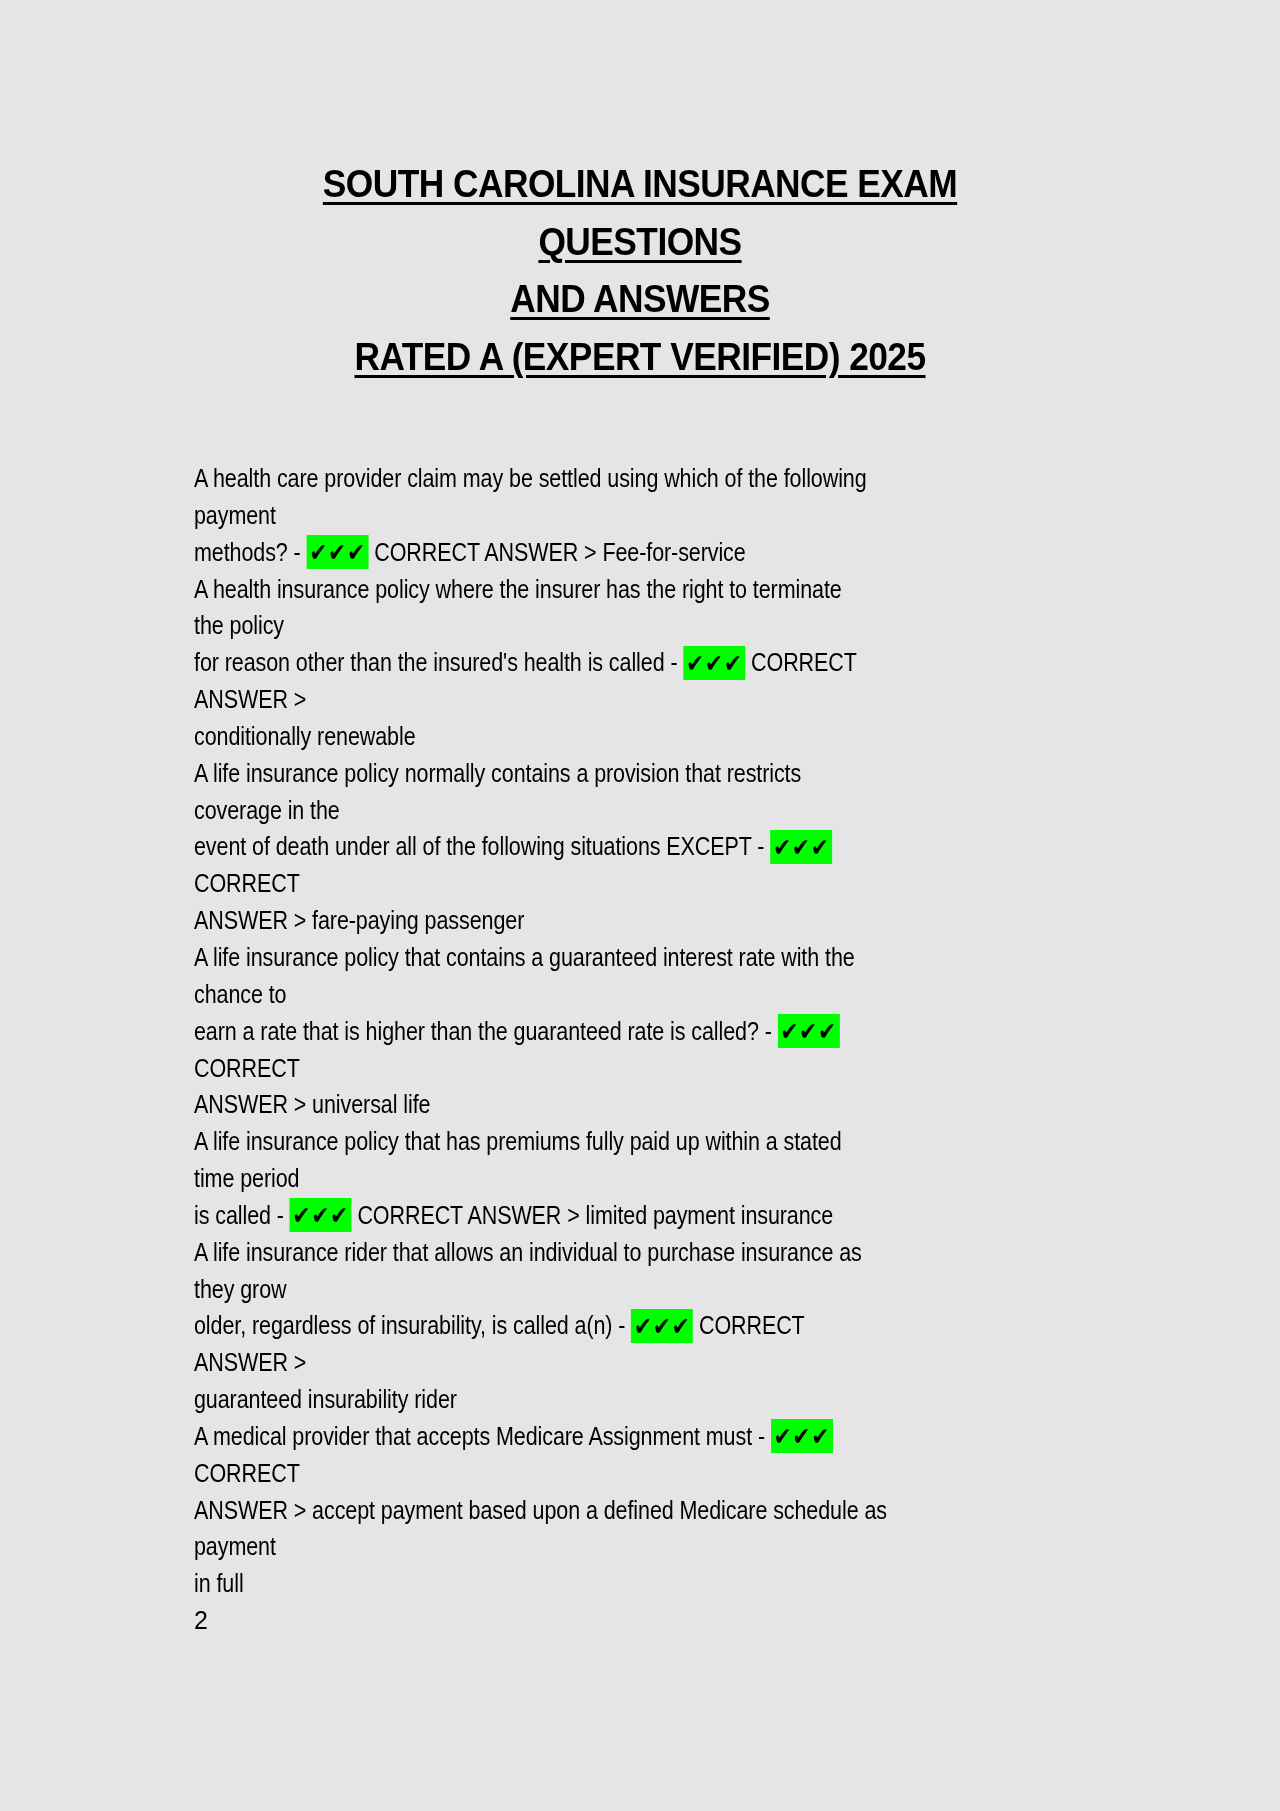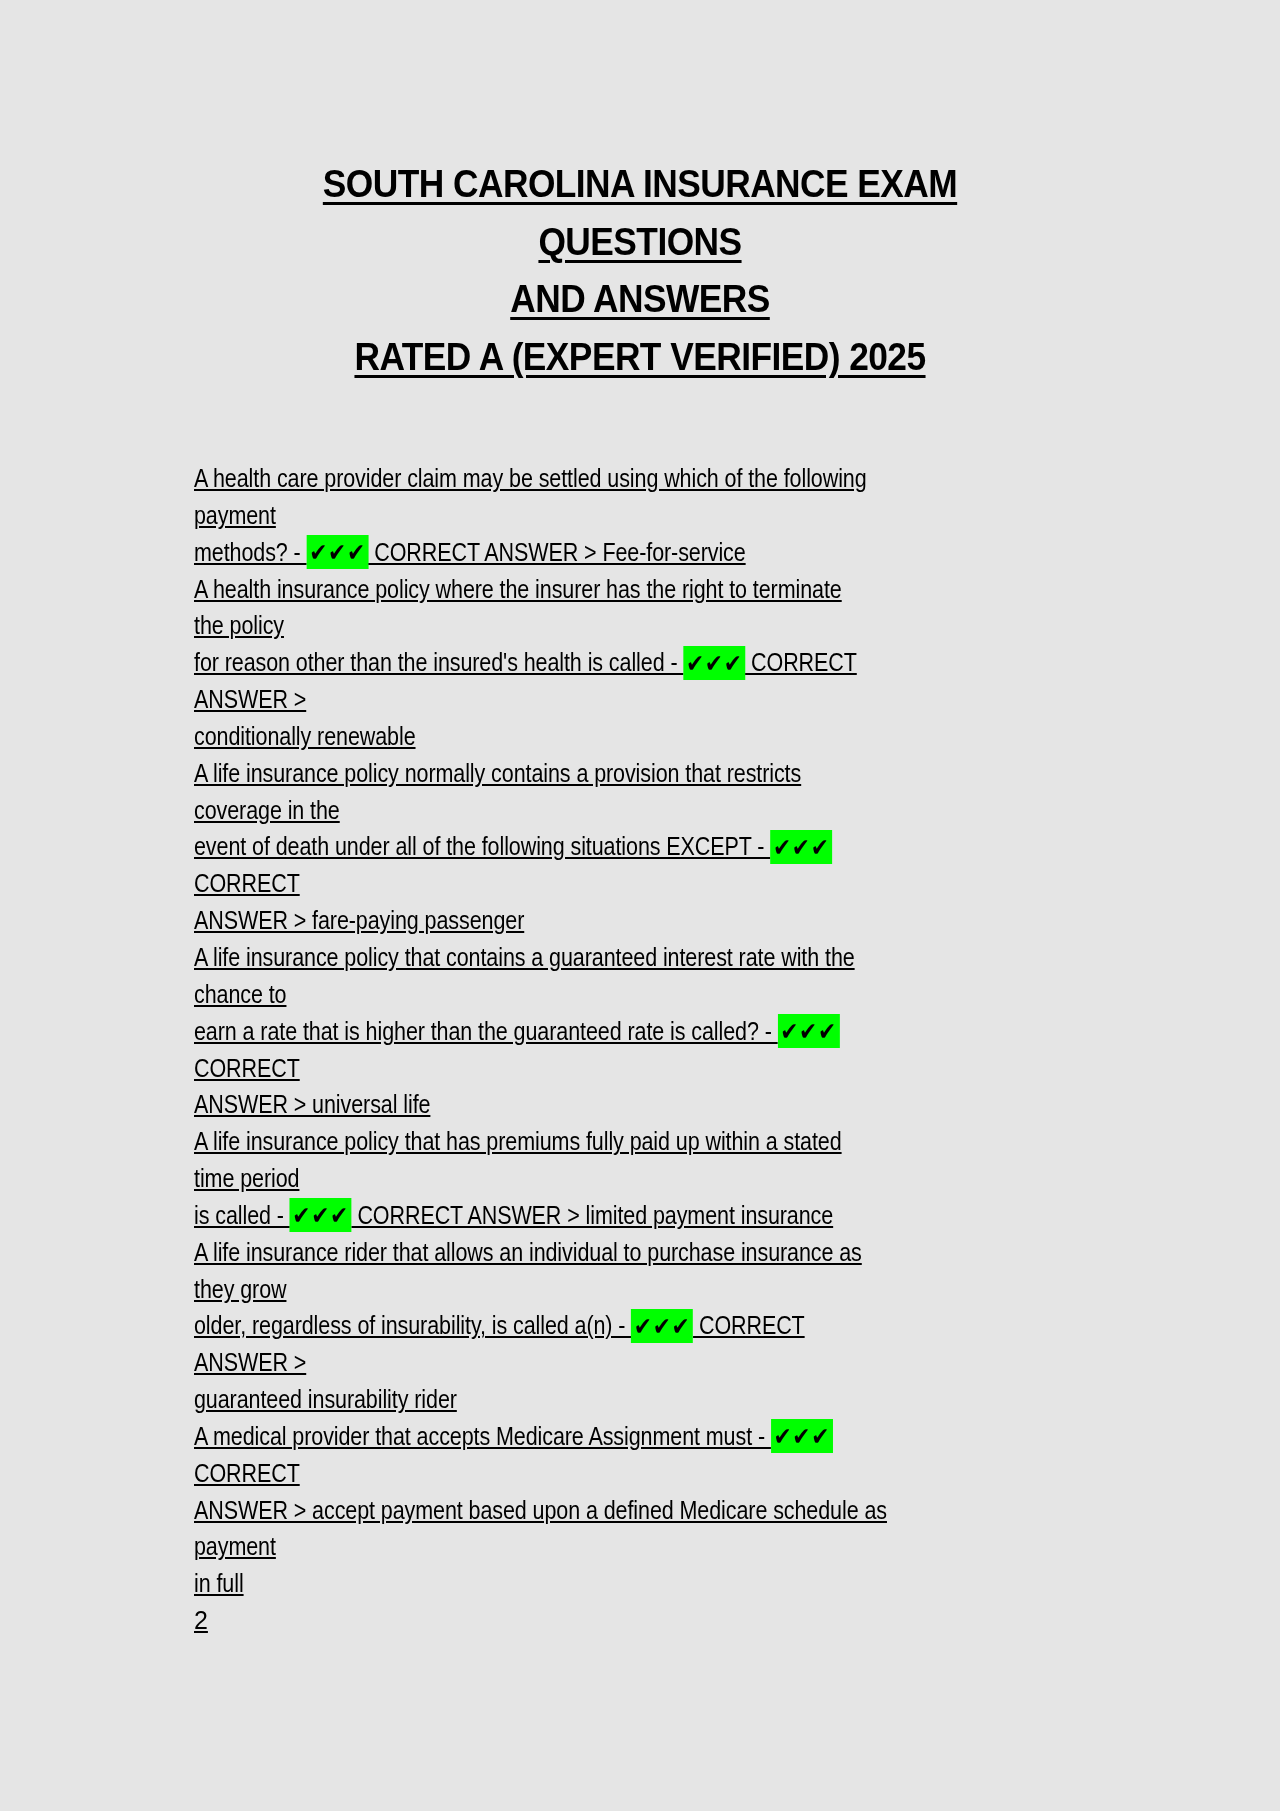--- a/index.html
+++ b/index.html
@@ -38,21 +38,20 @@
   .title-line span {
     text-decoration: underline;
     text-decoration-thickness: 3px;
     text-underline-offset: 5px;
   }
   .body-text {
     position: absolute;
     left: 194px;
     top: 460px;
     width: 900px;
-    text-decoration: underline;
   }
   .line {
     display: block;
     white-space: nowrap;
     font-size: 25px;
     line-height: 36.85px;
     height: 36.85px;
     transform: scaleX(0.86);
     transform-origin: left center;
     letter-spacing: -0.1px;

